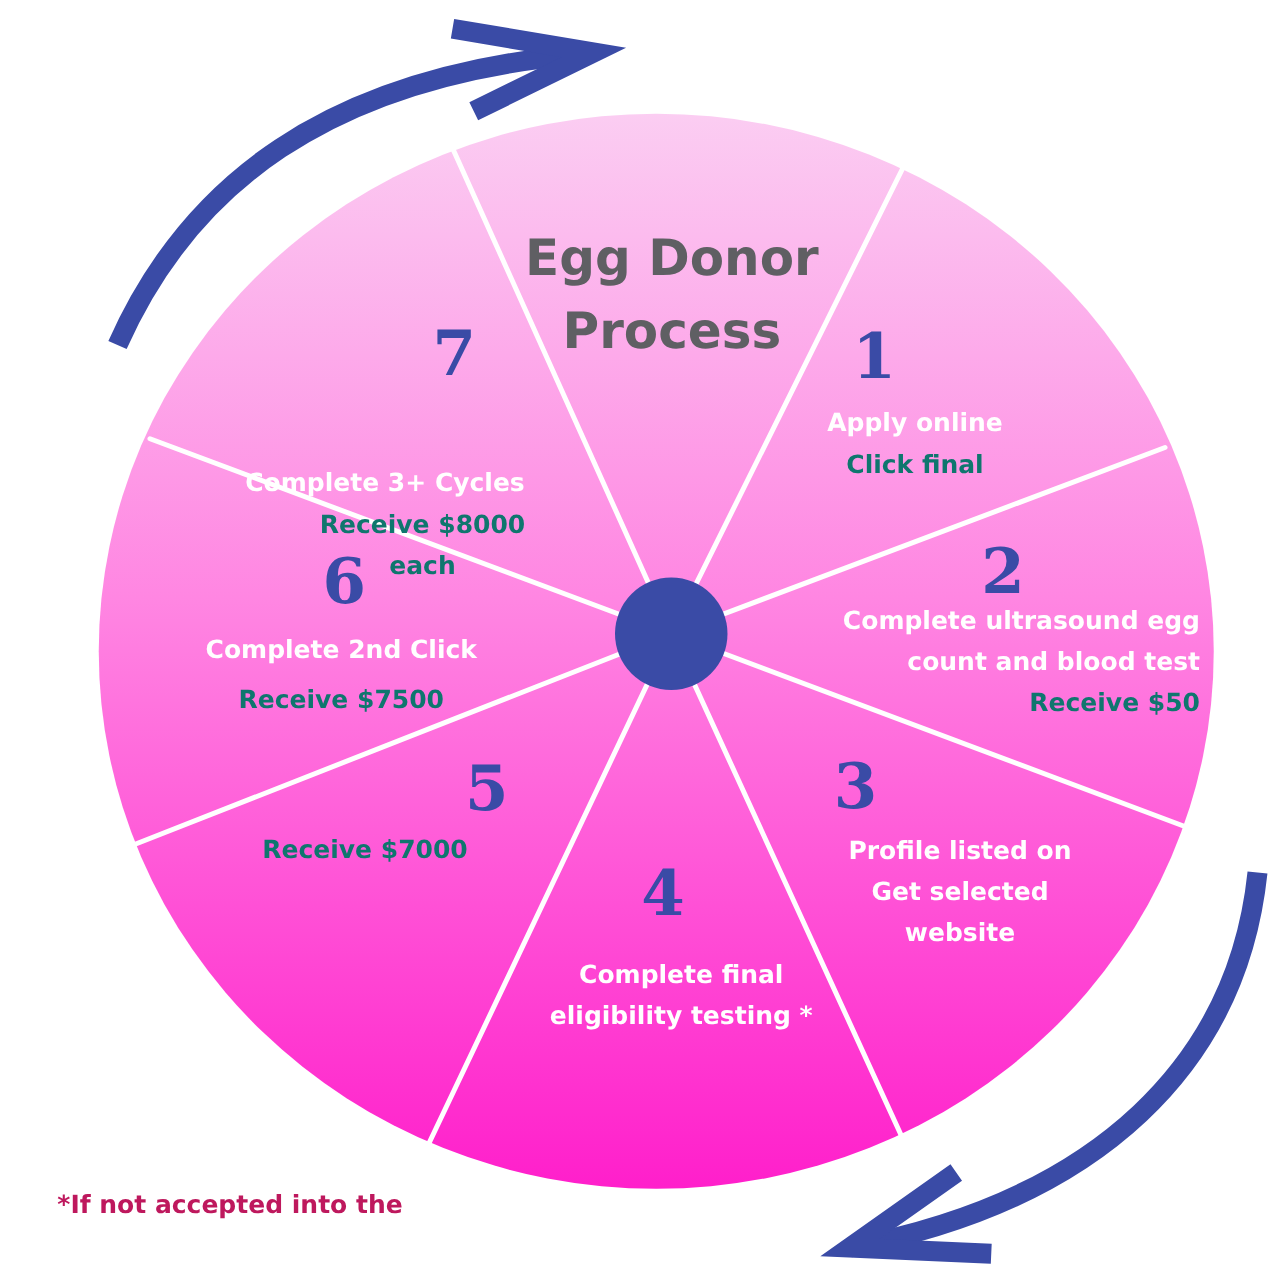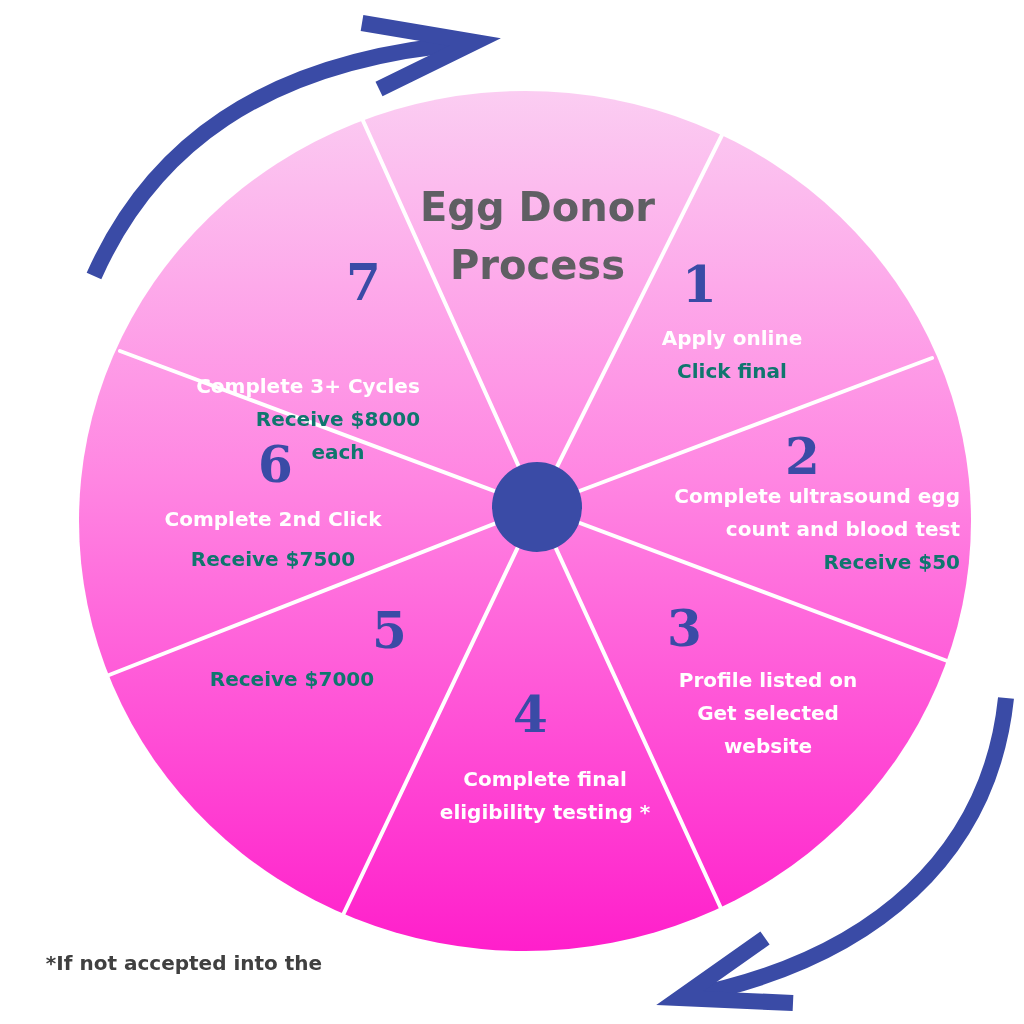--- a/index.html
+++ b/index.html
@@ -8,21 +8,21 @@
     #canvas { position: absolute; left: 0; top: 0; width: 1024px; height: 1024px; }
     .lbl { position: absolute; text-align: center; font-weight: bold; white-space: nowrap;
            font-family: "DejaVu Sans", sans-serif; }
     .white { color: #ffffff; }
     .gray { color: #0f766e; }
     .num { position: absolute; font-family: "DejaVu Serif", serif; font-weight: bold;
            color: #3a4ba6; font-size: 50px; line-height: 1; }
     .title { position: absolute; font-family: "DejaVu Sans", sans-serif; font-weight: bold;
              color: #5f5f63; font-size: 40px; line-height: 58px; text-align: center; }
     .t20 { font-size: 20px; line-height: 33px; }
-    .foot { position: absolute; left: 14px; top: 948px; font-weight: bold; color: #404040;
+    .foot { position: absolute; left: 14px; top: 948px; font-weight: bold; color: #be185d;
             font-size: 20px; line-height: 31px; text-align: center;
             font-family: "DejaVu Sans", sans-serif; }
   </style>
 </head>
 <body>
 
 <svg id="canvas" viewBox="0 0 1024 1024" xmlns="http://www.w3.org/2000/svg">
   <defs>
     <linearGradient id="wheelGrad" x1="0" y1="0" x2="0" y2="1">
       <stop offset="0" stop-color="#fbcdf2"></stop>

